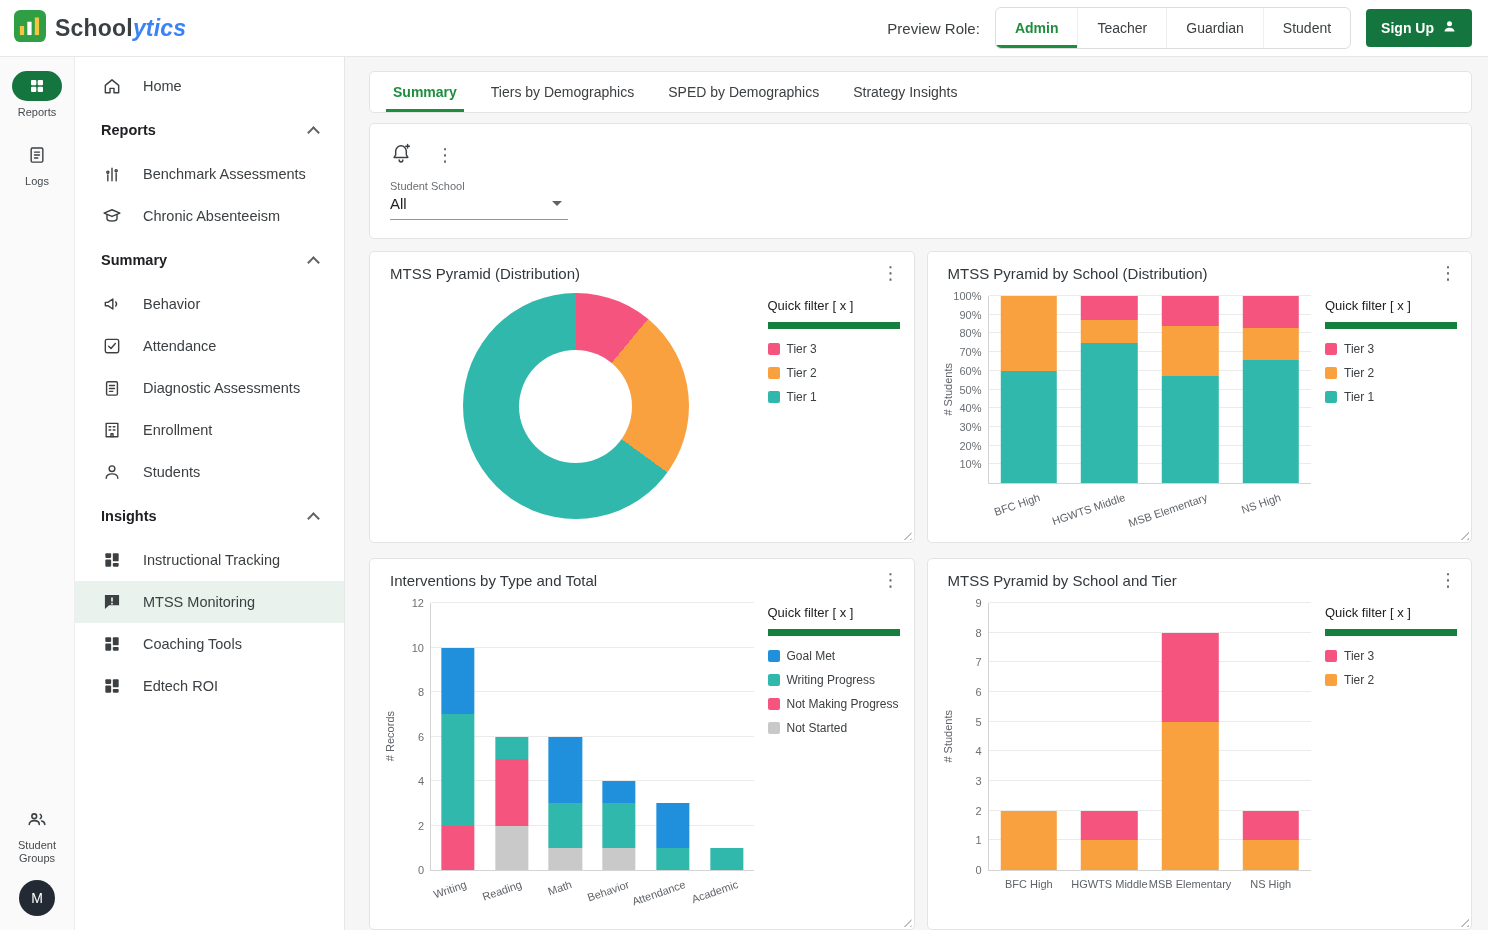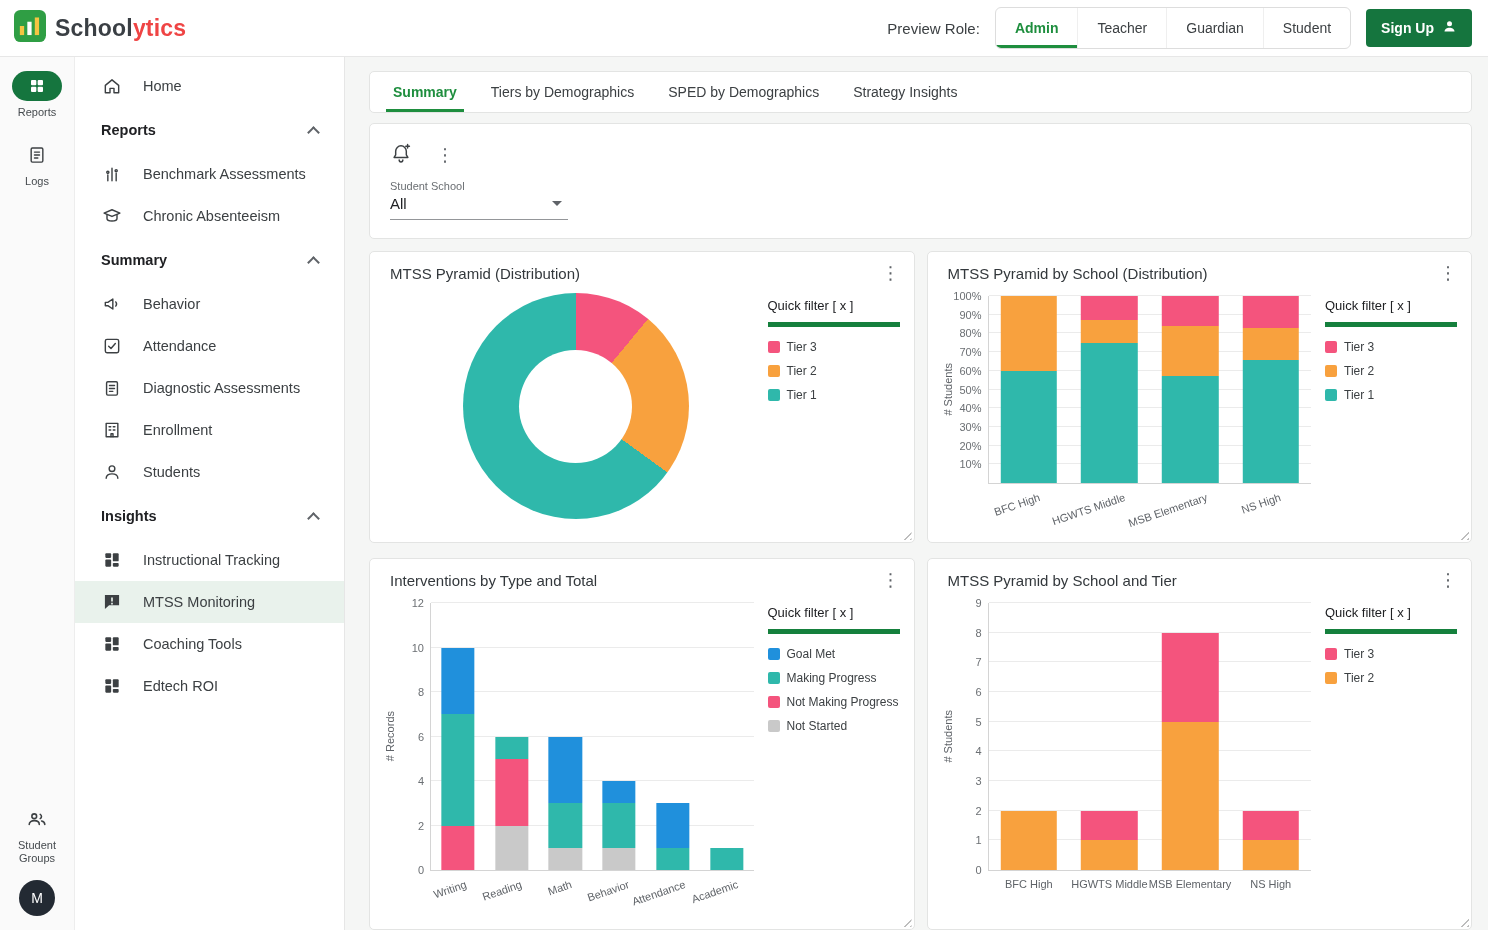--- a/index.html
+++ b/index.html
@@ -3,21 +3,21 @@
 <meta charset="utf-8">
 <style>
 *{box-sizing:border-box;margin:0;padding:0;}
 html,body{width:1488px;height:930px;}
 body{font-family:"Liberation Sans",sans-serif;background:#fff;color:#202124;overflow:hidden;}
 
 
 .topbar{height:57px;display:flex;align-items:center;justify-content:space-between;padding:0 16px 0 14px;border-bottom:1px solid #e7e7e7;background:#fff;}
 .brand{display:flex;align-items:center;gap:9px;cursor:pointer;}
 .brand-text{font-size:23px;font-weight:700;letter-spacing:.2px;color:#3a3f44;}
-.brand-text .b2{color:#ef4444;}
+.brand-text .b2{color:#3b82f6;font-style:italic;}
 .topbar-right{display:flex;align-items:center;gap:15px;}
 .preview-label{font-size:15px;color:#3c4043;}
 .role-group{display:flex;border:1px solid #ddd;border-radius:6px;overflow:hidden;background:#fff;}
 .role{padding:12px 19px;font-size:14px;color:#3c4043;cursor:pointer;position:relative;}
 .role + .role{border-left:1px solid #efefef;}
 .role.active{color:#1e8e3e;font-weight:700;}
 .role.active::after{content:"";position:absolute;left:0;right:0;bottom:0;height:3px;background:#1e8e3e;}
 .signup{display:flex;align-items:center;gap:8px;background:#15753e;color:#fff;border:none;border-radius:4px;padding:10px 15px;font-size:14px;font-weight:700;font-family:inherit;cursor:pointer;}
 
 
@@ -55,21 +55,21 @@
 .filter-label{margin-top:12px;font-size:11px;color:#6b6f73;}
 .select{width:178px;display:flex;align-items:center;justify-content:space-between;border-bottom:1px solid #949699;padding:3px 6px 7px 0;font-size:15px;color:#202124;cursor:pointer;}
 .caret{width:0;height:0;border-left:5px solid transparent;border-right:5px solid transparent;border-top:5px solid #5f6368;}
 
 .charts-grid{display:grid;grid-template-columns:1fr 1fr;grid-template-rows:292px 372px;gap:15px 12px;}
 .chart-card{position:relative;padding:12px 14px;display:flex;flex-direction:column;}
 .card-head{display:flex;justify-content:space-between;align-items:center;}
 .chart-title{font-size:15px;color:#33383c;padding-left:6px;}
 .chart-body{flex:1;display:flex;min-height:0;}
 .quickfilter{width:132px;padding-top:16px;}
-.qf-title{font-size:13px;color:#202124;padding-bottom:9px;border-bottom:5px solid #15803d;margin-bottom:13px;white-space:nowrap;}
+.qf-title{font-size:13px;color:#202124;padding-bottom:9px;border-bottom:7px solid #15803d;margin-bottom:13px;white-space:nowrap;}
 .legend-item{display:flex;align-items:center;gap:7px;margin-bottom:10px;font-size:12px;color:#3c4043;cursor:pointer;}
 .swatch{width:12px;height:12px;border-radius:2px;flex:0 0 auto;}
 
 .donut-area{flex:1;display:flex;align-items:center;justify-content:center;}
 .donut{width:226px;height:226px;border-radius:50%;position:relative;}
 .donut .hole{position:absolute;inset:25%;border-radius:50%;background:#fff;}
 
 .plot-wrap{flex:1;display:flex;min-width:0;}
 .ylabel{writing-mode:vertical-rl;transform:rotate(180deg);font-size:11px;color:#5f6368;align-self:center;margin-bottom:34px;width:16px;text-align:center;}
 .plot{flex:1;position:relative;margin:14px 14px 46px 30px;border-left:1px solid #d4d4d4;border-bottom:1px solid #d4d4d4;}
@@ -489,21 +489,21 @@
           </div>
           <aside class="quickfilter">
             <div class="qf-title">Quick filter [ x ]</div>
             <div class="legend">
                 <div class="legend-item">
                   <span class="swatch" style="background: rgb(32, 144, 220);"></span>
                   <span>Goal Met</span>
                 </div>
                 <div class="legend-item">
                   <span class="swatch" style="background: rgb(47, 184, 171);"></span>
-                  <span>Making Progress</span>
+                  <span>Writing Progress</span>
                 </div>
                 <div class="legend-item">
                   <span class="swatch" style="background: rgb(244, 84, 125);"></span>
                   <span>Not Making Progress</span>
                 </div>
                 <div class="legend-item">
                   <span class="swatch" style="background: rgb(201, 201, 201);"></span>
                   <span>Not Started</span>
                 </div>
               </div>

